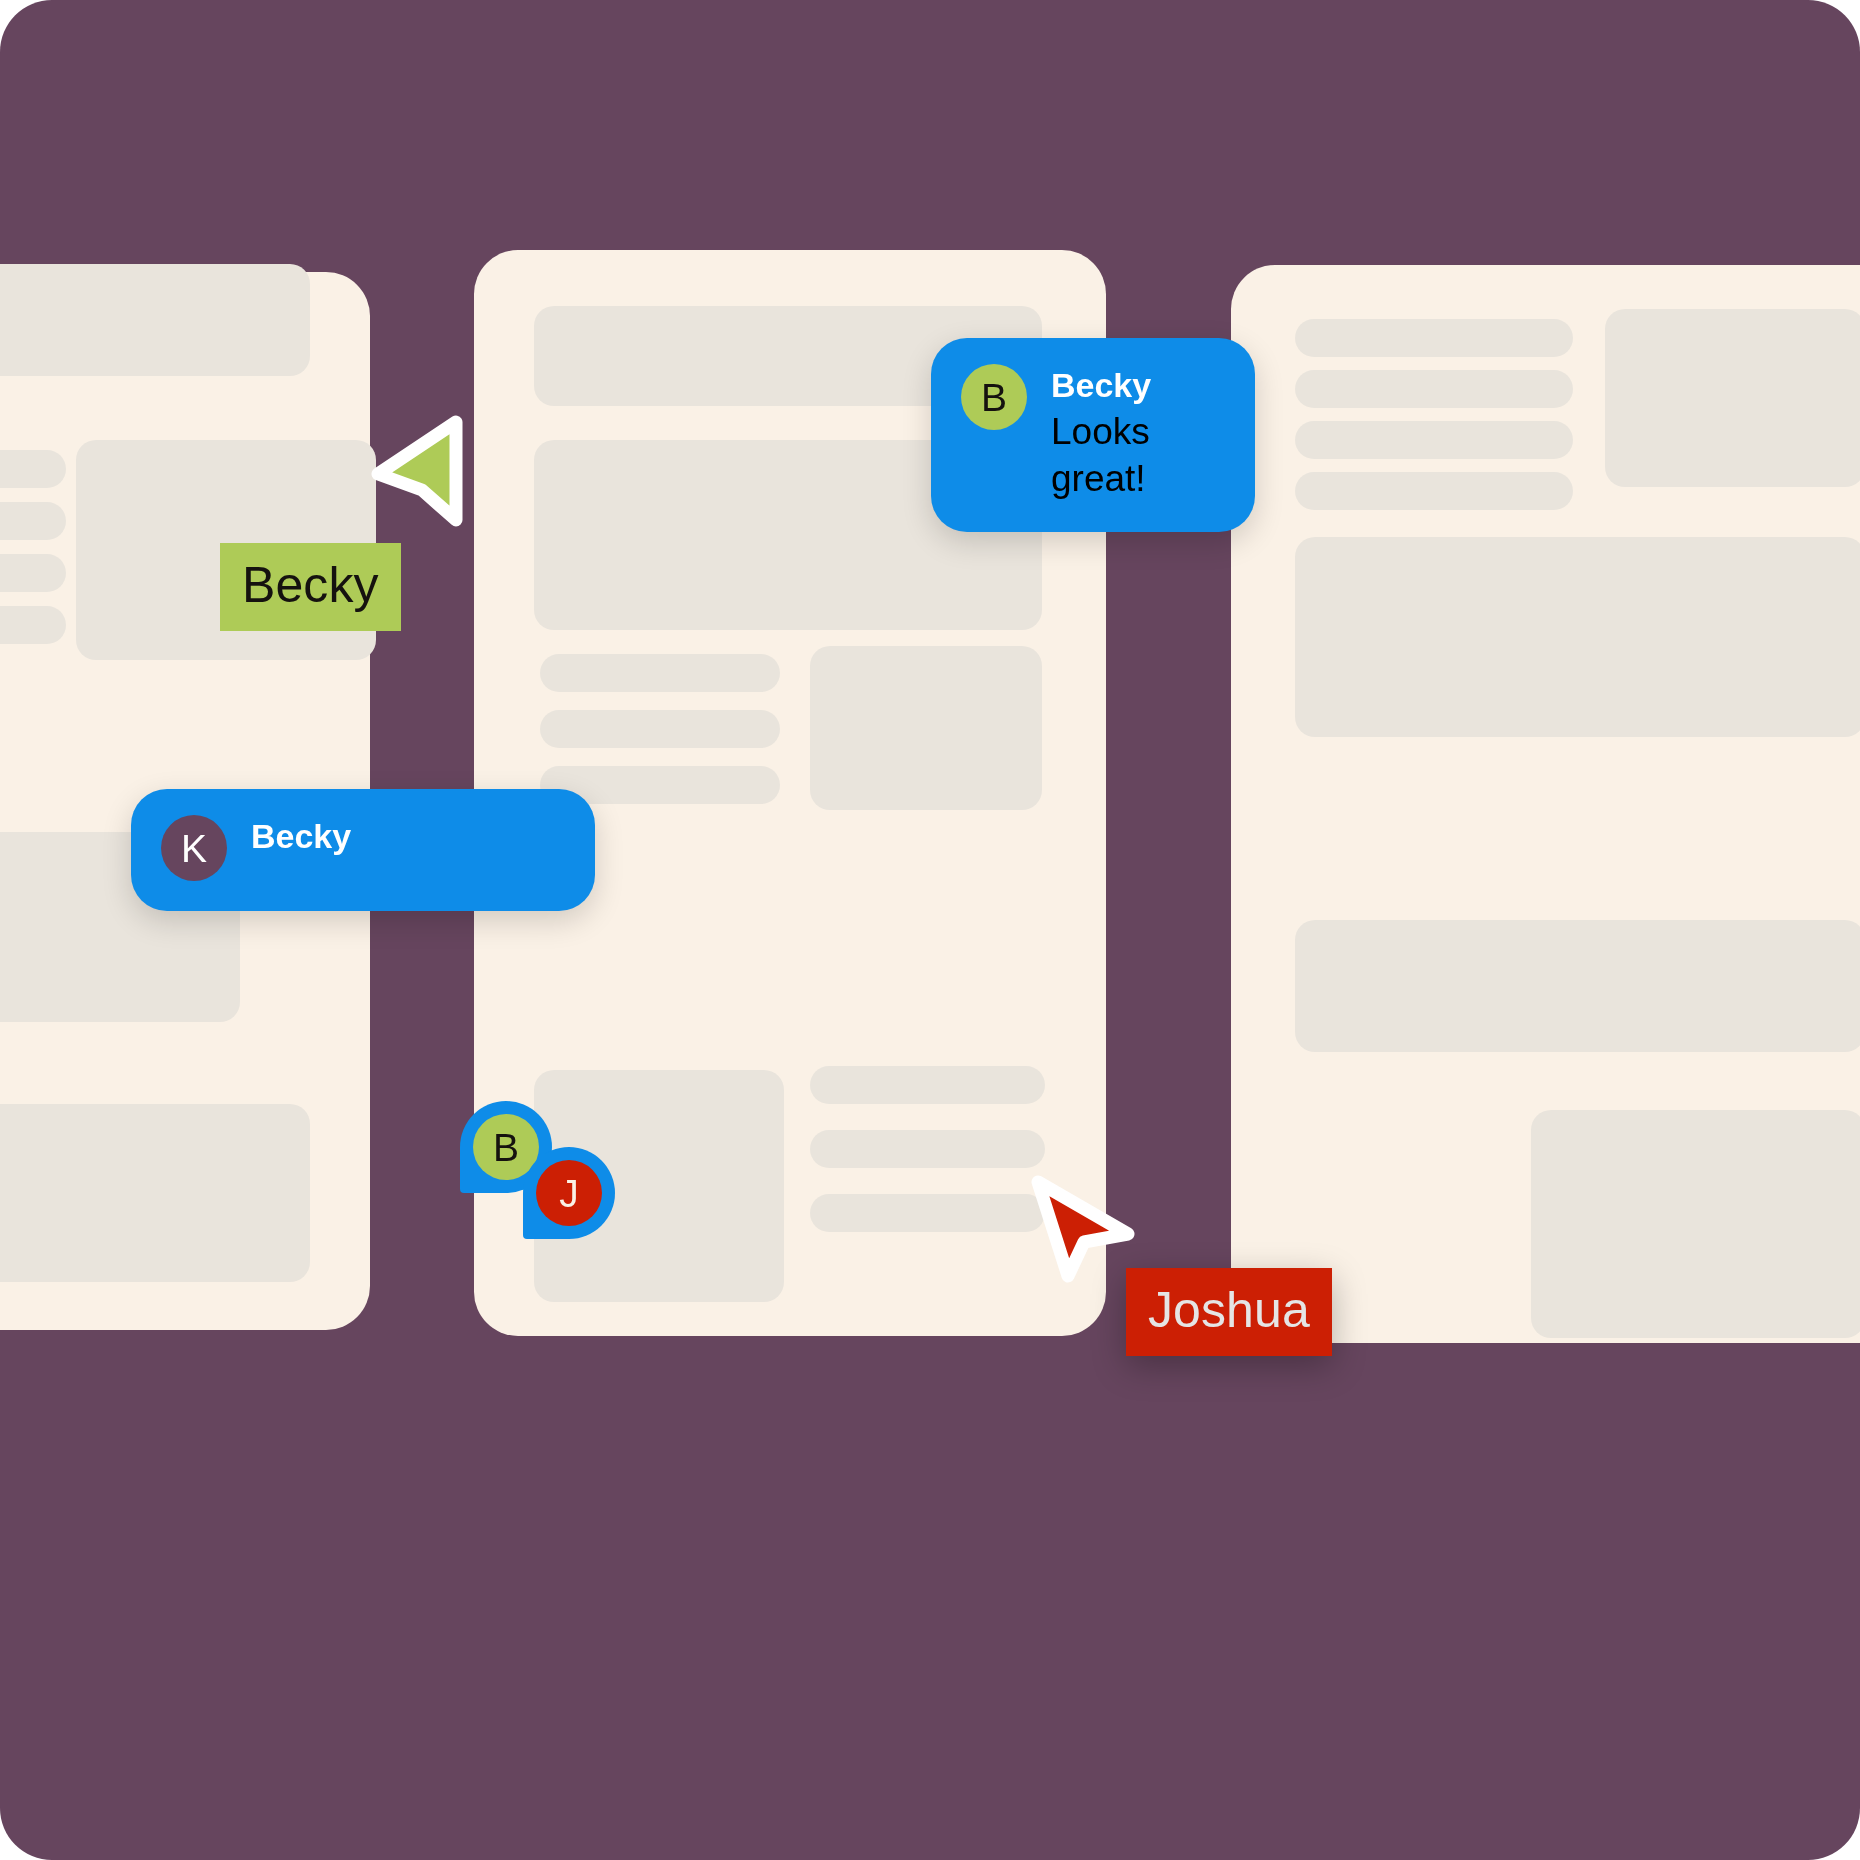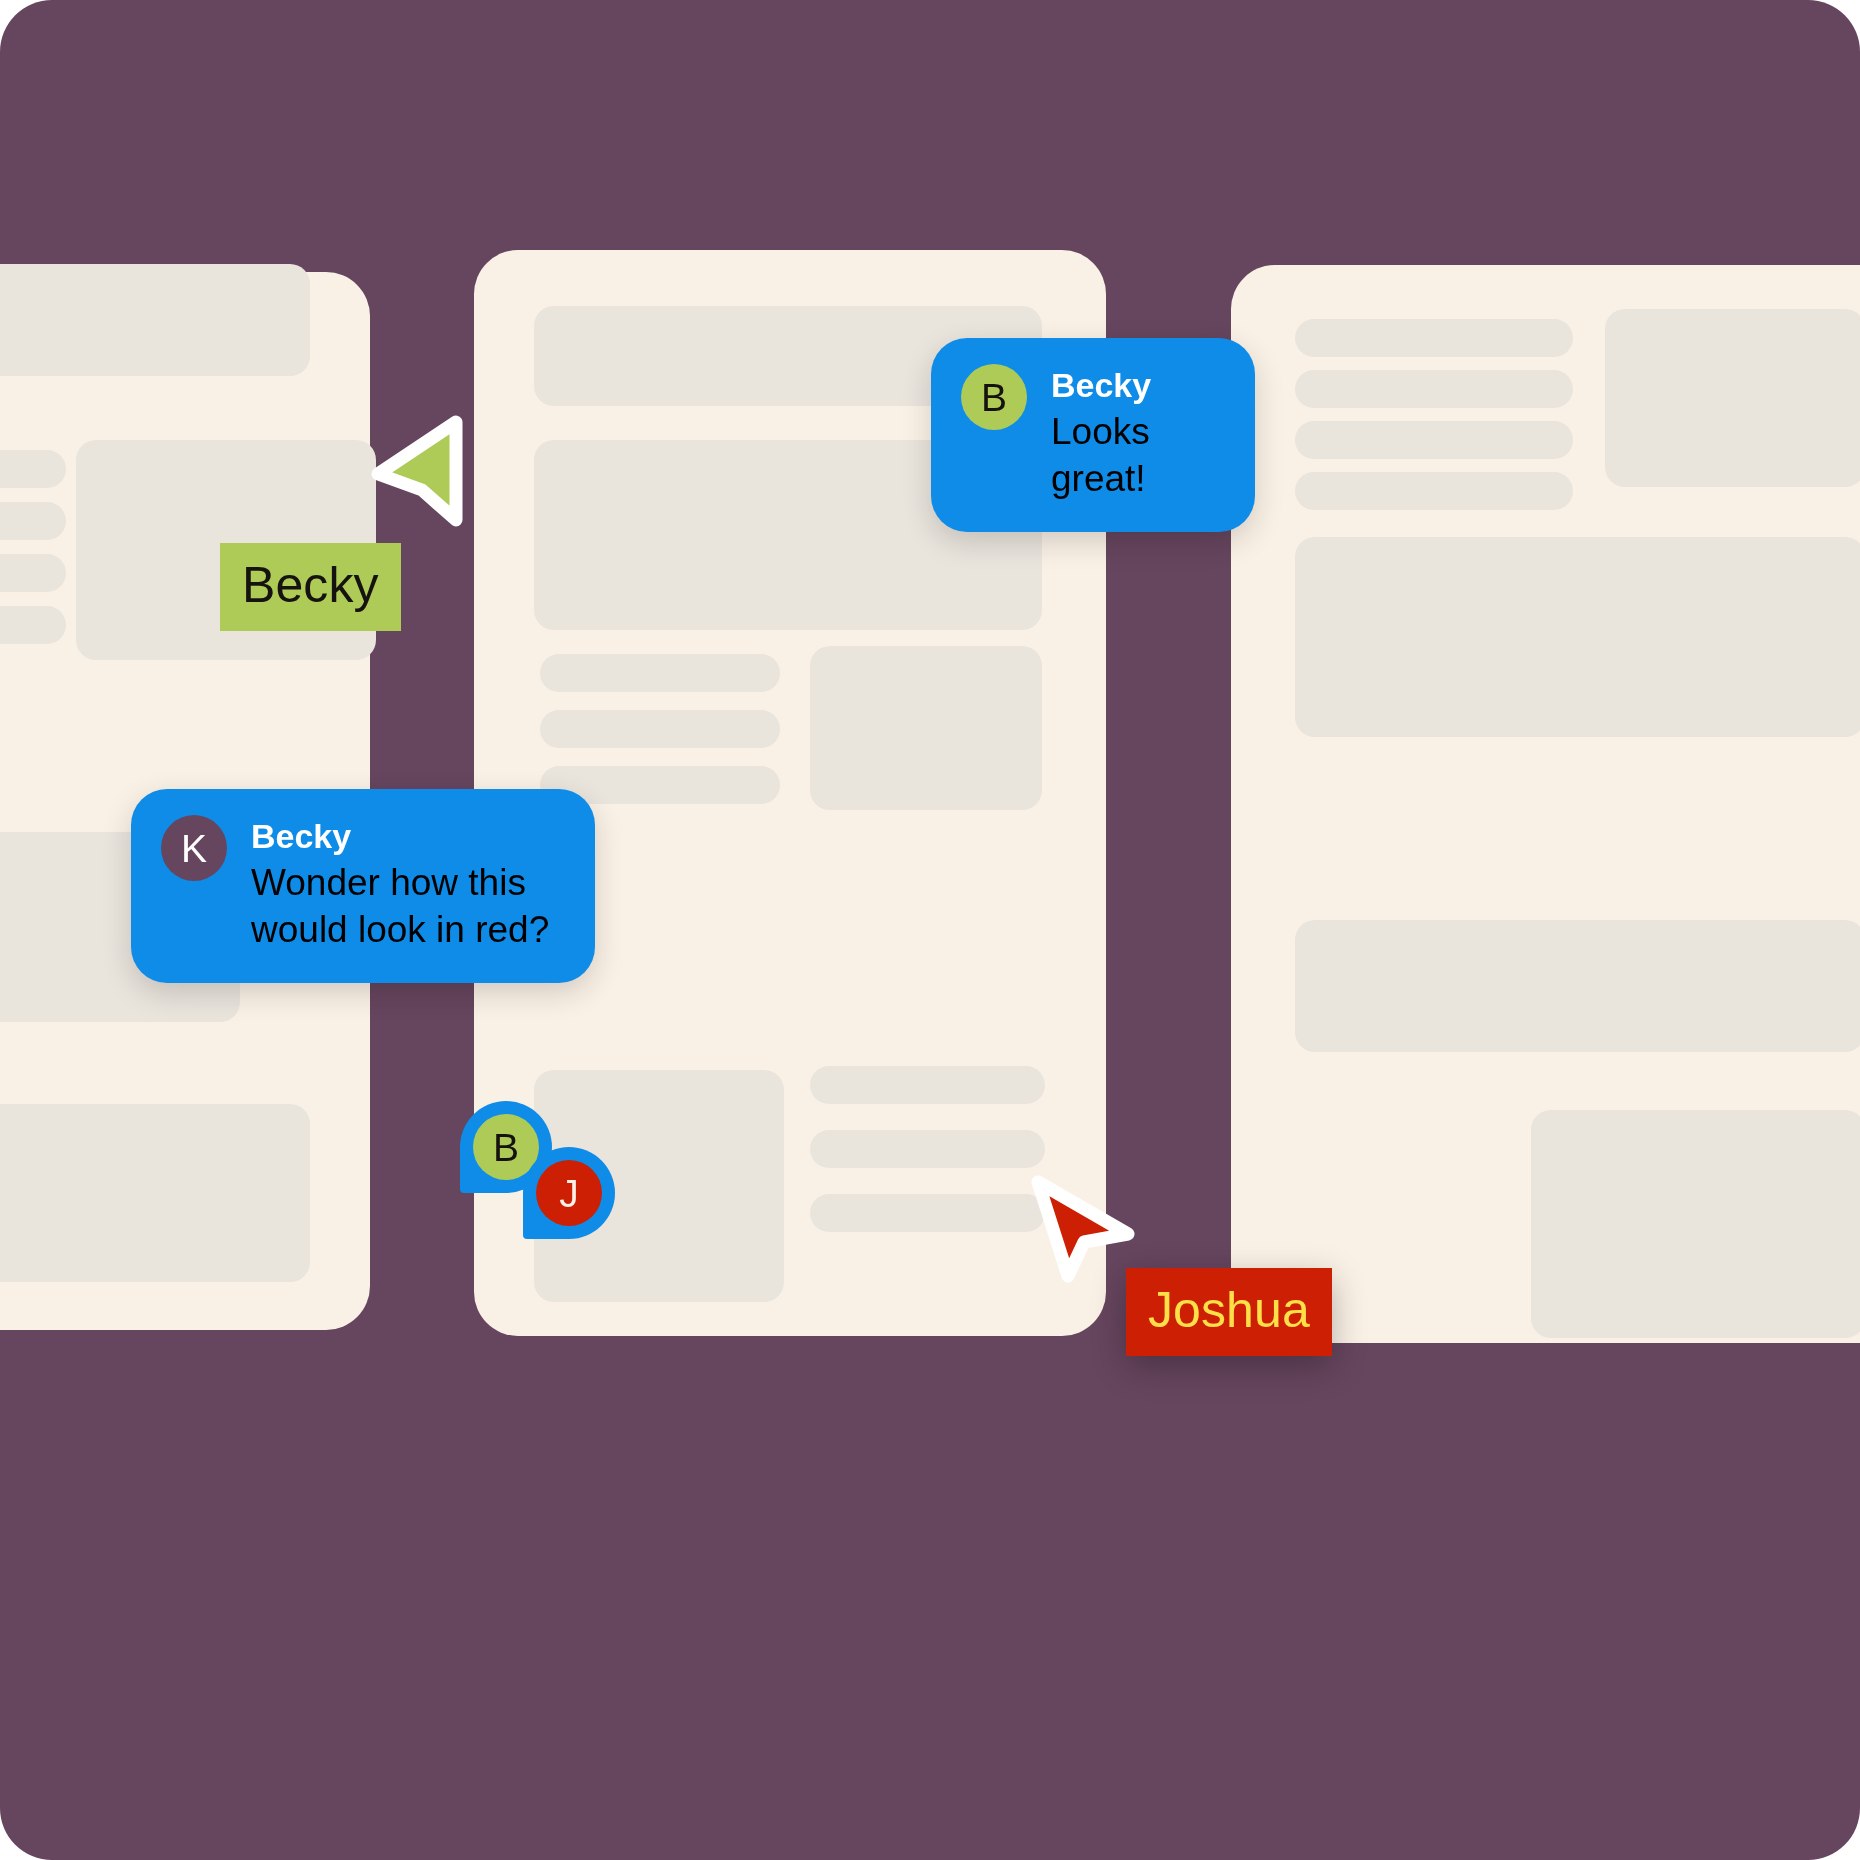--- a/index.html
+++ b/index.html
@@ -30,21 +30,21 @@
   .cursor{position:absolute;}
   .cursor svg{display:block;overflow:visible;}
 
   
   .flag{
     position:absolute;display:flex;align-items:center;justify-content:center;
     font-size:50px;line-height:1;letter-spacing:0.1px;
     padding:17px 22px 21px 22px;white-space:nowrap;
   }
   #flag-becky{ left:220px; top:543px; background:#aecb57; color:#15120f; }
-  #flag-joshua{ left:1126px; top:1268px; background:#cc1f04; color:#fde047;
+  #flag-joshua{ left:1126px; top:1268px; background:#cc1f04; color:#e5e5e5;
                 box-shadow:0 10px 34px rgba(0,0,0,.28); }
 
   
   .bubble{
     position:absolute;background:#0e8ce8;border-radius:36px;
     display:flex;gap:24px;padding:26px 34px 30px 30px;
     box-shadow:0 10px 30px rgba(0,0,0,.16);
   }
   .bubble .av{
     width:66px;height:66px;border-radius:50%;flex:0 0 66px;
@@ -152,21 +152,20 @@
       <div class="msg">Looks great!</div>
     </div>
   </div>
 
   <div class="bubble" id="bubble-kora">
     <div class="av" style="background:#66455e;color:#ffffff;">
       <span>K</span>
     </div>
     <div class="body">
       <div class="nm">Becky</div>
-      <div class="msg">Wonder how this would look in red?</div>
     </div>
   </div>
 
   <div class="pin" id="pin-b">
     <div class="shape"></div>
     <div class="ini" style="background:#aecb57;color:#15120f;">
       <span>B</span>
     </div>
   </div>
 

